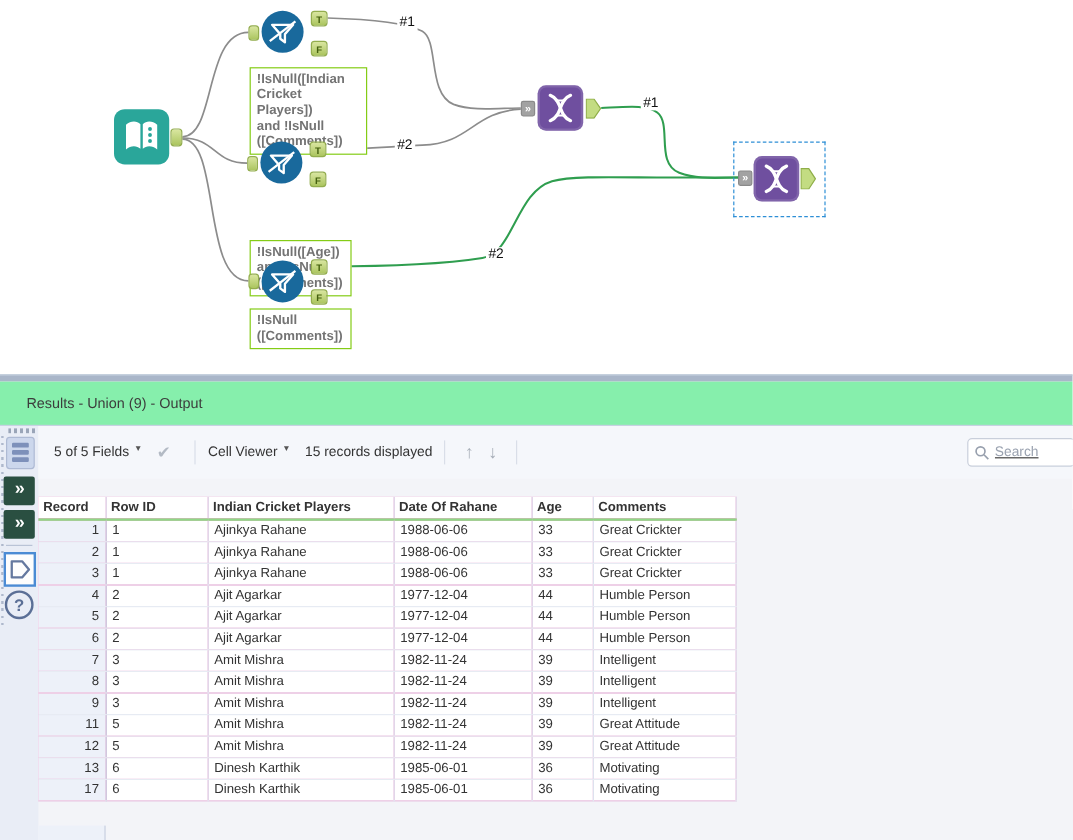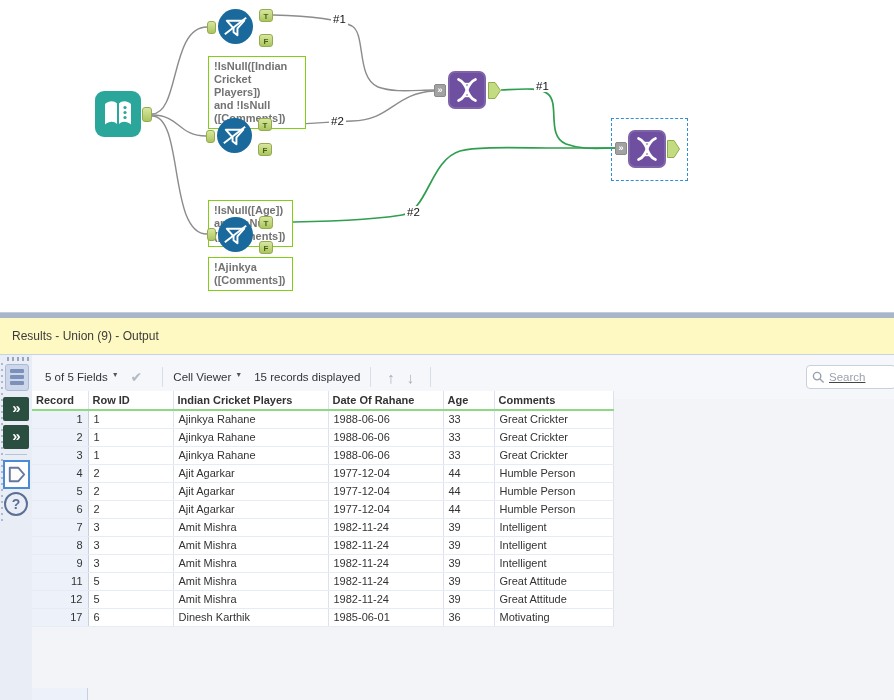--- a/index.html
+++ b/index.html
@@ -18,21 +18,21 @@
   .anchor { position:absolute; border-radius:3px; background:linear-gradient(#d9e6a0,#abc55f); border:1px solid #93ad4e; }
   .anchor-letter { position:absolute; width:14px; height:13px; font-size:8px; font-weight:bold; color:#44600f; text-align:center; line-height:13px; background:linear-gradient(#d9e6a0,#abc55f); border:1px solid #93ad4e; border-radius:3px; }
   .union-in { position:absolute; width:12px; height:13px; background:#a2a2a2; border:1px solid #8a8a8a; border-radius:2px; color:#fff; font-size:9px; font-weight:bold; line-height:11px; text-align:center; }
 
   .annotation { position:absolute; background:#fff; border:1px solid #84cc16; padding:3px 5px; font-size:11px; line-height:13px; font-weight:bold; color:#737373; white-space:pre-line; }
   .conn-label { position:absolute; background:#fff; padding:0 2px; font-size:11.5px; color:#111; }
   .selection-box { position:absolute; left:611px; top:118px; width:77px; height:63px; border:1px dashed #2e8fd6; background:transparent; }
 
   
   .splitter { position:absolute; left:0; top:312px; width:894px; height:6px; background:#a9b6c9; border-top:1px solid #c2cddc; }
-  .results-title { position:absolute; left:0; top:318px; width:894px; height:37px; background:#fef9c3; border-bottom:1px solid #c7d2e2; font-size:12px; color:#3c3c3c; line-height:37px; padding-left:12px; }
+  .results-title { position:absolute; left:0; top:318px; width:894px; height:37px; background:#86efac; border-bottom:1px solid #c7d2e2; font-size:12px; color:#3c3c3c; line-height:37px; padding-left:22px; }
   .results-body { position:absolute; left:0; top:355px; width:894px; height:345px; background:#f3f4f8; }
 
   .rail { position:absolute; left:0; top:0; width:32px; height:345px; background:#e9edf6; }
   .rail-dots { position:absolute; left:7px; top:2px; width:24px; height:4px;
     background:repeating-linear-gradient(90deg,#9aa5b8 0 2px, transparent 2px 5px); }
   .rail-vdots { position:absolute; left:1px; top:8px; width:2px; height:160px;
     background:repeating-linear-gradient(180deg,#aeb8cc 0 2px, transparent 2px 6px); }
   .rail-table-icon { position:absolute; left:5px; top:7px; width:24px; height:27px; background:#ccd7ec; border:1px solid #aebad4; border-radius:3px; }
   .rail-table-icon i { position:absolute; left:4px; width:14px; height:4px; background:#7d90ba; border-radius:1px; }
   .rail-chev { position:absolute; left:3px; width:26px; height:24px; background:#2a4f41; border-radius:2px; color:#fff; font-weight:bold; font-size:15px; line-height:22px; text-align:center; letter-spacing:-1px; }
@@ -44,21 +44,21 @@
   .toolbar { position:absolute; left:0; top:0; width:862px; height:44px; background:#f5f7fb; font-size:11.5px; color:#333; display:flex; align-items:center; }
   .tb-item { display:flex; gap:4px; }
   .caret { font-size:7px; color:#555; }
   .tb-check { color:#b3bac4; font-size:14px; margin:0 10px 0 12px; }
   .tb-sep { width:1px; height:20px; background:#d9dee8; margin:0 10px; }
   .tb-arrow { color:#a7aeb8; font-size:15px; margin:0 6px; }
   .search-box { position:absolute; right:-2px; top:10px; width:90px; height:24px; background:#fff; border:1px solid #c9cfdb; border-radius:4px; display:flex; align-items:center; padding:0 5px; }
   .search-box input { border:none; outline:none; width:60px; font-size:11.5px; color:#444; font-family:"Liberation Sans",sans-serif; background:transparent;text-decoration:underline; }
   .search-box input::placeholder { color:#9aa2b0; }
 
-  table.grid { position:absolute; left:0; top:36px; border-collapse:collapse; table-layout:fixed; font-size:11px; color:#333; background:#f9a8d4; }
+  table.grid { position:absolute; left:0; top:59px; border-collapse:collapse; table-layout:fixed; font-size:11px; color:#333; background:#f9a8d4; }
   table.grid th { height:19px; font-weight:bold; text-align:left; padding:0 0 0 4px; background:#fff; border-bottom:2px solid #8fd886; border-right:1px solid #dde2ee; white-space:nowrap; overflow:hidden; }
   table.grid td { height:18px; padding:0 0 0 5px; background:#fff; border-bottom:1px solid #e7ebf3; border-right:1px solid #dde2ee; white-space:nowrap; overflow:hidden; }
   table.grid td.col0 { background:#edf1f9; text-align:right; padding:0 5px 0 0; border-right:1px solid #c8d0e0; }
   .col0{width:56px} .col1{width:85px} .col2{width:155px} .col3{width:115px} .col4{width:51px} .col5{width:119px}
   .gutter-ext { position:absolute; left:0; top:333px; width:56px; height:12px; background:#edf1f9; border-right:1px solid #c8d0e0; }
 </style>
 </head>
 <body>
 
 <div class="screen">
@@ -115,21 +115,21 @@
 
     <div class="anchor" style="left:207px; top:228px; width:9px; height:13px;"></div>
     <div class="filter-circle" style="left:218px; top:217px;">
       <svg width="35" height="35" viewBox="0 0 36 36">
         <path d="M9 12 h18 l-7 8 v7 l-4 -3 v-4 z" fill="none" stroke="#fff" stroke-width="2" stroke-linejoin="round"></path>
         <line x1="7" y1="26" x2="29" y2="9" stroke="#fff" stroke-width="2"></line>
       </svg>
     </div>
     <div class="anchor-letter" style="left:259px; top:216px;">T</div>
     <div class="anchor-letter" style="left:259px; top:241px;">F</div>
-    <div class="annotation" style="left:208px; top:257px; width:85px;">!Ajinkya
+    <div class="annotation" style="left:208px; top:257px; width:85px;">!IsNull
 ([Comments])</div>
 
     <div class="union-in" style="left:434px; top:84px;">»</div>
     <div class="union-tile" style="left:448px; top:71px;">
       <svg width="38" height="38" viewBox="0 0 36 36">
         <path d="M10 8 C20 12 16 24 26 28" fill="none" stroke="#fff" stroke-width="2.6" stroke-linecap="round"></path>
         <path d="M26 8 C16 12 20 24 10 28" fill="none" stroke="#fff" stroke-width="2.6" stroke-linecap="round"></path>
         <line x1="14" y1="12" x2="22" y2="12" stroke="#fff" stroke-width="1.6"></line>
         <line x1="14" y1="24" x2="22" y2="24" stroke="#fff" stroke-width="1.6"></line>
       </svg>
@@ -304,20 +304,28 @@
             </tr>
             <tr>
               <td class="col0">12</td>
               <td class="col1">5</td>
               <td class="col2">Amit Mishra</td>
               <td class="col3">1982-11-24</td>
               <td class="col4">39</td>
               <td class="col5">Great Attitude</td>
             </tr>
             <tr>
+              <td class="col0">13</td>
+              <td class="col1">6</td>
+              <td class="col2">Dinesh Karthik</td>
+              <td class="col3">1985-06-01</td>
+              <td class="col4">36</td>
+              <td class="col5">Motivating</td>
+            </tr>
+            <tr>
               <td class="col0">17</td>
               <td class="col1">6</td>
               <td class="col2">Dinesh Karthik</td>
               <td class="col3">1985-06-01</td>
               <td class="col4">36</td>
               <td class="col5">Motivating</td>
             </tr>
           </tbody>
       </table>
       <div class="gutter-ext"></div>

